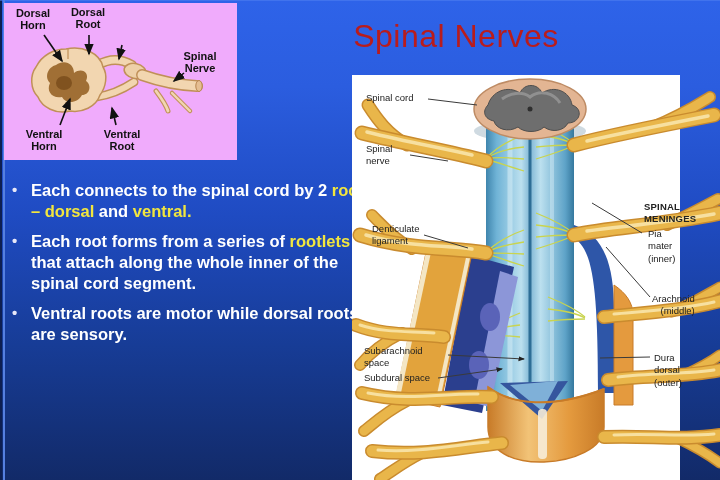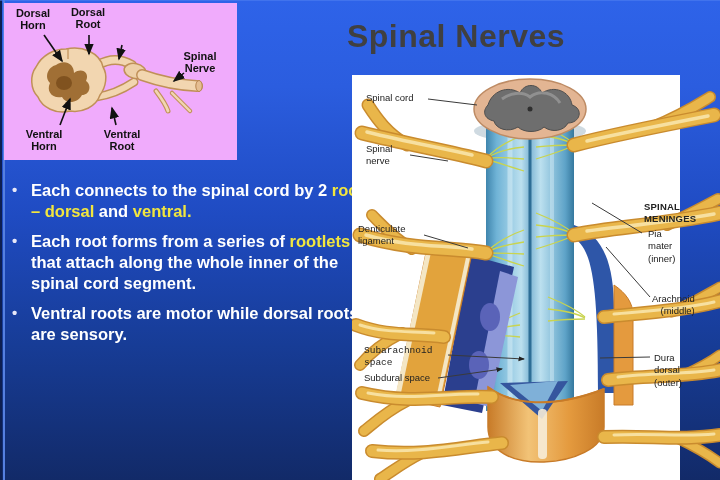--- a/index.html
+++ b/index.html
@@ -7,21 +7,21 @@
     width:720px;height:480px;overflow:hidden;position:relative;
     font-family:"Liberation Sans","DejaVu Sans",sans-serif;
     background:linear-gradient(180deg,#2E63E9 0%,#2B5DDF 18%,#1F4BC2 45%,#173C96 72%,#122A68 100%);
   }
   .edge-dark{position:absolute;left:0;top:0;width:2px;height:480px;background:#0D1F52;}
   .edge-light{position:absolute;left:3px;top:0;width:2px;height:480px;background:#5580E0;}
   .edge-top{position:absolute;left:0;top:0;width:720px;height:1px;background:#4F7FF0;opacity:.6;}
 
   .title{
     position:absolute;left:256px;top:18px;width:400px;text-align:center;
-    font-size:32px;font-weight:bold;color:#404040;letter-spacing:.5px;
+    font-size:32px;font-weight:normal;color:#b91c1c;letter-spacing:.5px;
   }
 
   .bullets{position:absolute;left:10px;top:180px;width:352px;margin:0;padding:0;list-style:none;}
   .bullets li{
     position:relative;margin:0 0 9px 0;padding-left:21px;
     font-size:16.5px;font-weight:bold;line-height:21px;color:#FFFFFF;width:350px;
   }
   .bullets .marker{position:absolute;left:2px;top:-1px;font-size:15px;color:#E8E8F8;}
   .seg-white{color:#FFFFFF;}
   .seg-yellow{color:#F2E63E;}
@@ -270,26 +270,26 @@
       <line x1="298" y1="222" x2="254" y2="172"></line>
       <line x1="298" y1="282" x2="248" y2="283"></line>
       <line x1="96" y1="280" x2="172" y2="284" marker-end="url(#ah2)"></line>
       <line x1="86" y1="303" x2="150" y2="294" marker-end="url(#ah2)"></line>
     </g>
   </svg>
 
   <div class="lbl" style="left:14px;top:17px;">Spinal cord</div>
   <div class="lbl" style="left:14px;top:68px;">Spinal
 nerve</div>
-  <div class="lbl" style="left:6px;top:148px;">Denticulate
+  <div class="lbl" style="left:20px;top:148px;">Denticulate
 ligament</div>
   <div class="lbl caps" style="left:292px;top:126px;">SPINAL
 MENINGES</div>
   <div class="lbl" style="left:296px;top:153px;">Pia mater
 (inner)</div>
   <div class="lbl" style="left:300px;top:218px;text-align:right;">Arachnoid
 (middle)</div>
   <div class="lbl" style="left:302px;top:277px;">Dura dorsal
 (outer)</div>
-  <div class="lbl" style="left:12px;top:270px;font-family:Liberation Mono, monospace;">Subarachnoid
+  <div class="lbl" style="left:12px;top:270px;">Subarachnoid
 space</div>
   <div class="lbl" style="left:12px;top:297px;">Subdural space</div>
 </div>
 
 </body></html>

